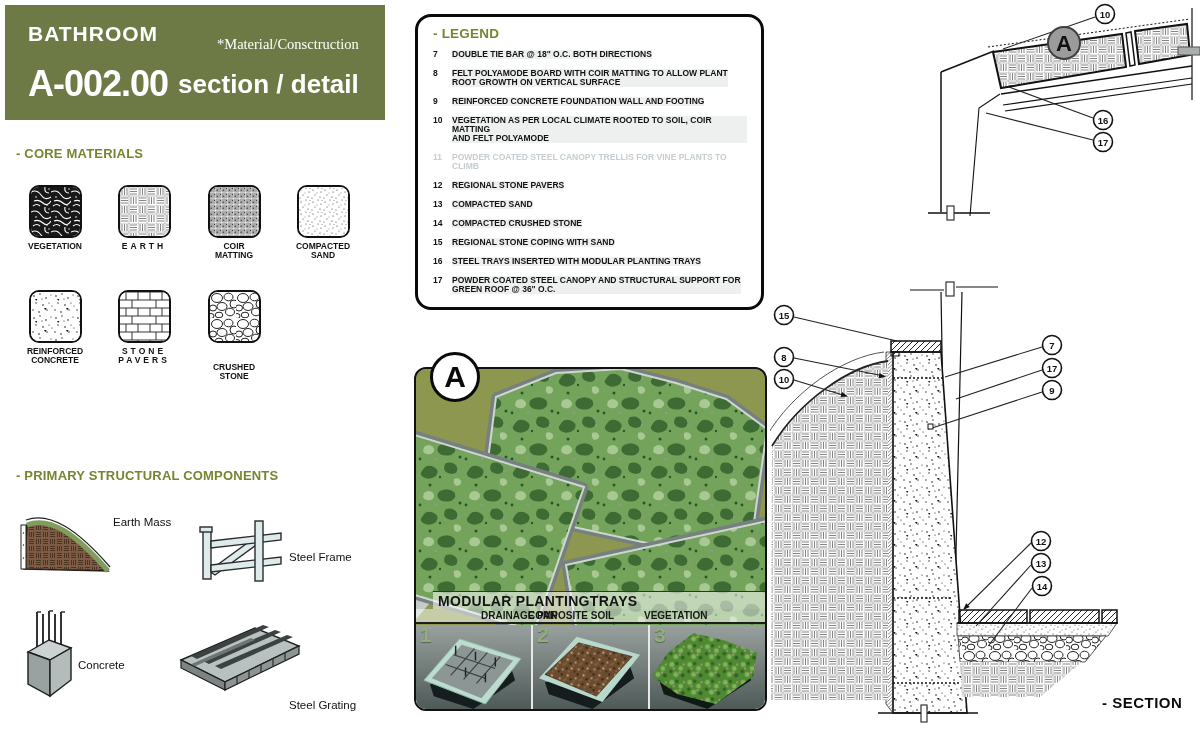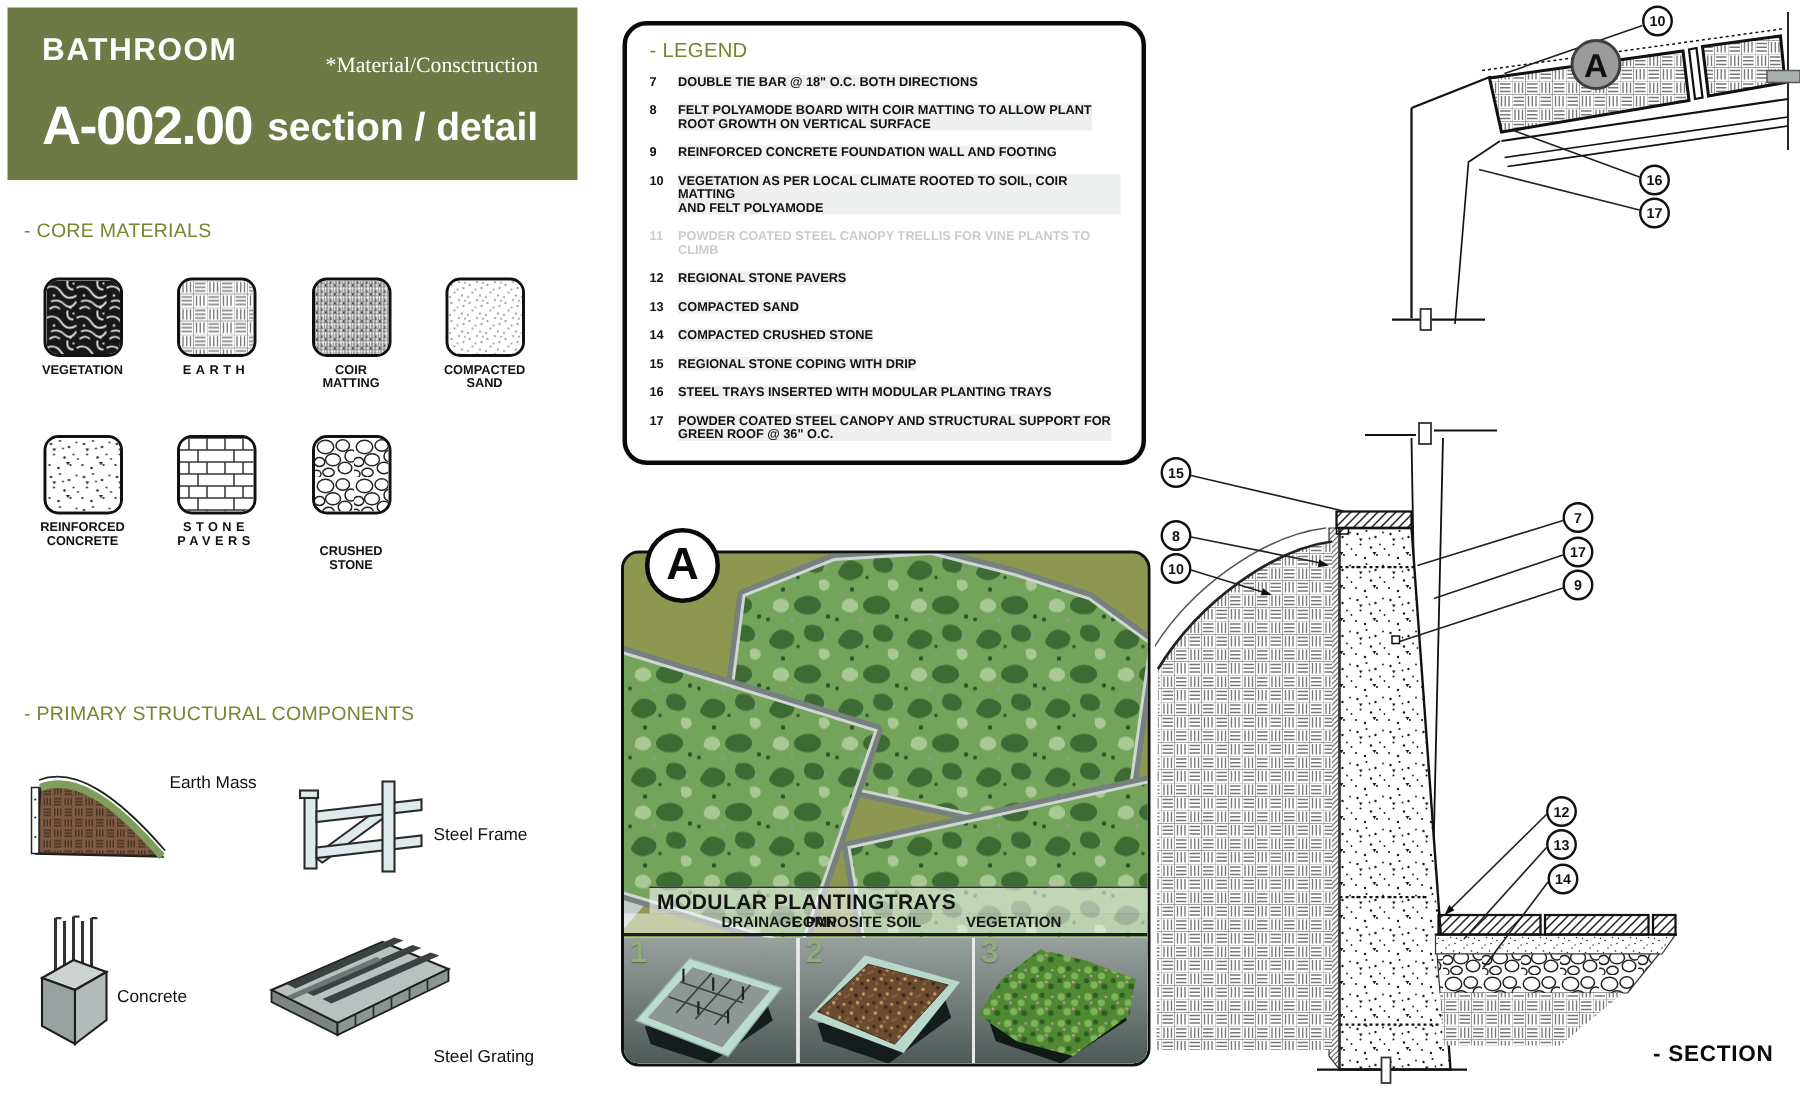--- a/index.html
+++ b/index.html
@@ -7,21 +7,21 @@
         font-family:"Liberation Sans","DejaVu Sans",sans-serif;color:#111;}
   .abs{position:absolute;}
   
   .hdr{left:5px;top:5px;width:380px;height:115px;background:#6e7a45;}
   .hdr-cat{position:absolute;left:23px;top:17px;color:#fff;font-size:21px;font-weight:bold;letter-spacing:1px;}
   .hdr-note{position:absolute;left:212px;top:31px;color:#fff;font-size:14.5px;font-family:"Liberation Serif","DejaVu Serif",serif;}
   .hdr-row{position:absolute;left:23px;top:58px;display:flex;align-items:center;gap:10px;color:#fff;}
   .hdr-no{font-size:36px;font-weight:bold;letter-spacing:-1px;}
   .hdr-sub{font-size:26px;font-weight:bold;}
   
-  .sec-h{color:#76852f;font-size:13px;font-weight:normal;letter-spacing:.2px;}
+  .sec-h{color:#76852f;font-size:13px;font-weight:bold;letter-spacing:.2px;}
   
   .sw-cell{position:absolute;width:80px;text-align:center;}
   .sw{width:49px;height:49px;border:2.5px solid #111;border-radius:10px;overflow:hidden;margin:0 auto;background:#fff;}
   .sw svg{display:block;width:100%;height:100%;}
   .sw-lb{margin-top:4px;font-size:8.5px;font-weight:bold;line-height:9px;}
   .spread{letter-spacing:3px;}
   .comp-lb{font-size:11.5px;color:#111;}
   
   .leg{left:415px;top:14px;width:349px;height:296px;border:3px solid #0a0a0a;border-radius:16px;background:#fff;box-sizing:border-box;padding:9px 14px 0 15px;}
   .leg-h{font-size:13.5px;margin-bottom:9px;}
@@ -384,21 +384,21 @@
     <div class="leg-item">
         <span class="leg-num">13</span>
         <span class="leg-text">COMPACTED SAND</span>
       </div>
     <div class="leg-item">
         <span class="leg-num">14</span>
         <span class="leg-text">COMPACTED CRUSHED STONE</span>
       </div>
     <div class="leg-item">
         <span class="leg-num">15</span>
-        <span class="leg-text">REGIONAL STONE COPING WITH DRIP</span>
+        <span class="leg-text">REGIONAL STONE COPING WITH SAND</span>
       </div>
     <div class="leg-item">
         <span class="leg-num">16</span>
         <span class="leg-text">STEEL TRAYS INSERTED WITH MODULAR PLANTING TRAYS</span>
       </div>
     <div class="leg-item">
         <span class="leg-num">17</span>
         <span class="leg-text">POWDER COATED STEEL CANOPY AND STRUCTURAL SUPPORT FOR
 GREEN ROOF @ 36" O.C.</span>
       </div>

